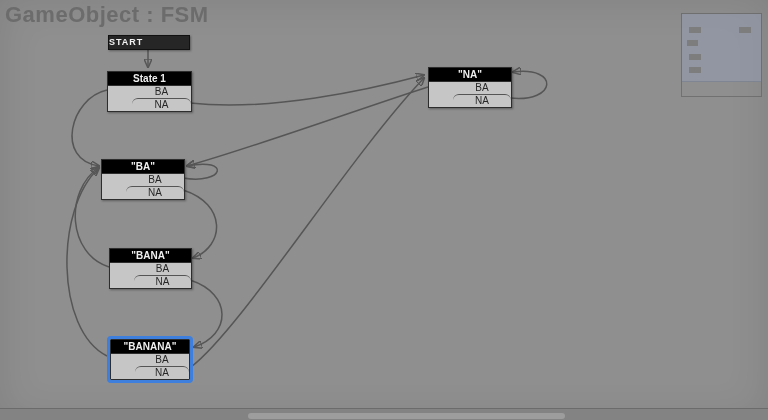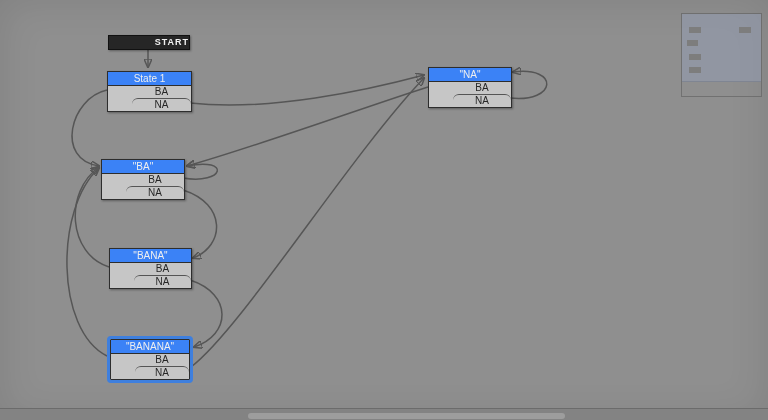--- a/index.html
+++ b/index.html
@@ -17,35 +17,35 @@
   }
   svg.edges{position:absolute;left:0;top:0;pointer-events:none;}
   svg.edges path{fill:none;stroke:#565656;stroke-width:1.5px;}
 
   .node{
     position:absolute;border:1px solid #2d2d2d;background:#c6c6c6;
     box-shadow:1px 1px 2px rgba(0,0,0,0.35);
     font-size:10px;line-height:12px;text-align:center;
   }
   .node-header{
-    background:#3b82f6;color:#efefef;font-weight:normal;
+    background:#000000;color:#efefef;font-weight:bold;
     height:13px;line-height:13px;font-size:10px;
     border-bottom:1px solid #2d2d2d;white-space:nowrap;overflow:hidden;
   }
   .node-row{
     background:#c6c6c6;color:#262626;height:12px;line-height:12px;font-size:10px;margin-left:24px;
   }
   .node-row + .node-row{border-top:1px solid #555;border-radius:6px;}
   .node.selected{outline:3px solid #3e7fde;border-radius:1px;}
 
   .start-node{
     position:absolute;left:108px;top:35px;width:80px;height:13px;
     background:#262626;border:1px solid #111;color:#f2f2f2;
     font-size:9px;font-weight:bold;letter-spacing:1px;
-    text-align:right;line-height:13px;
+    text-align:left;line-height:13px;
     box-shadow:1px 1px 2px rgba(0,0,0,0.35);
   }
 
   
   #node-state1{left:107px;top:71px;width:83px;}
   #node-na    {left:428px;top:67px;width:82px;}
   #node-ba    {left:101px;top:159px;width:82px;}
   #node-bana  {left:109px;top:248px;width:81px;}
   #node-banana{left:110px;top:339px;width:78px;}
 
@@ -74,20 +74,21 @@
   .hscroll-thumb{
     position:absolute;left:248px;top:4px;width:317px;height:6px;
     background:#9d9d9d;border-radius:3px;
   }
 </style>
 </head>
 <body>
 
 <div class="canvas">
 
+  <div id="graph-title">GameObject : FSM</div>
 
   <svg class="edges" width="768" height="420" viewBox="0 0 768 420">
     <defs>
       <marker id="ah" markerWidth="9" markerHeight="8" refX="8" refY="4" orient="auto" markerUnits="userSpaceOnUse">
         <path d="M0,0 L9,4 L0,8 Z" fill="#383838" stroke="none"></path>
       </marker>
     </defs>
     <path d="M148,48 L148,67" marker-end="url(#ah)"></path>
     <path d="M107,90 C70,98 55,160 99,166" marker-end="url(#ah)"></path>
     <path d="M190,103 C268,112 368,90 424,75" marker-end="url(#ah)"></path>

